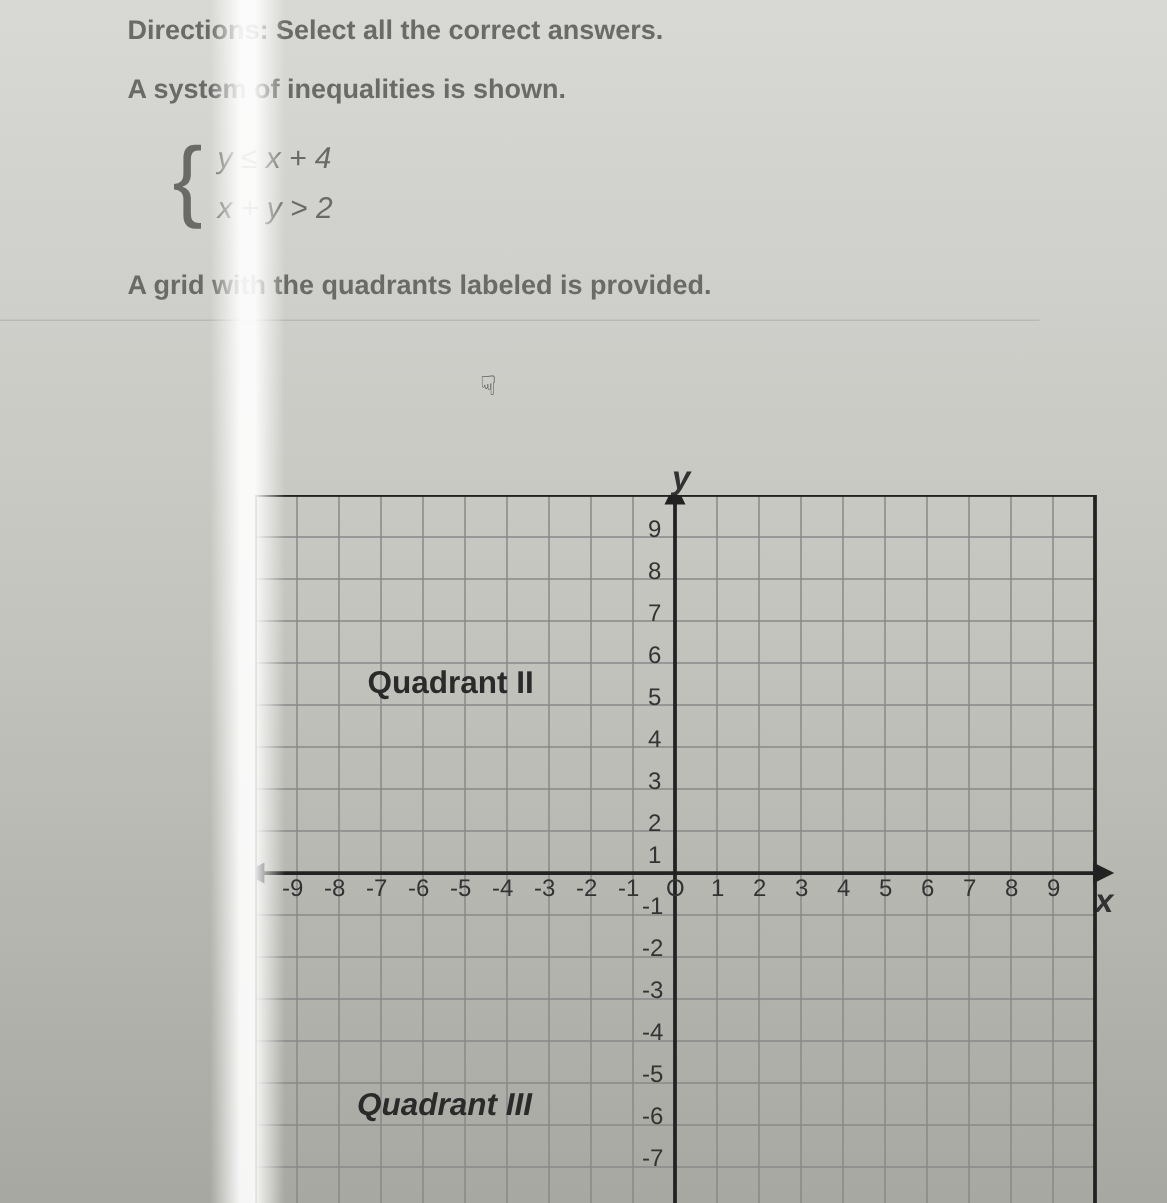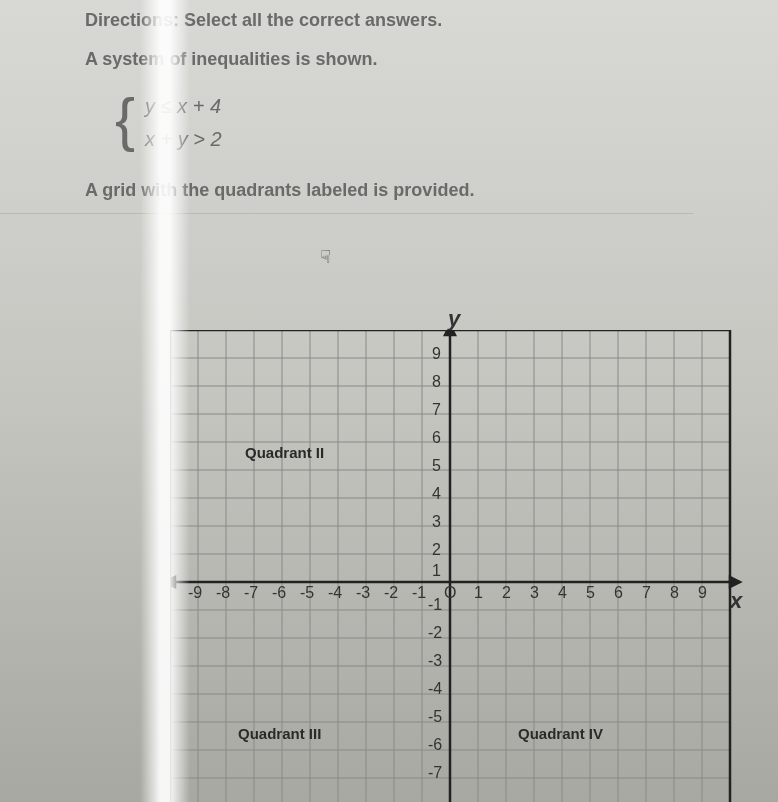--- a/index.html
+++ b/index.html
@@ -114,29 +114,29 @@
     font-weight: bold;
     color: #333;
   }
   .grid-svg {
     position: absolute;
     left: 0;
     top: 0;
   }
   .quad-label {
     position: absolute;
-    font-size: 15px;
+    font-size: 21px;
     font-weight: bold;
     color: #2a2a2a;
     background: transparent;
     white-space: nowrap;
   }
   .q1 { left: 350px; top: 114px; }
   .q2 { left: 75px; top: 114px; }
-  .q3 { left: 68px; top: 395px; }
+  .q3 { left: 68px; top: 395px; font-style: italic; }
   .q4 { left: 348px; top: 395px; }
   .tick-label {
     position: absolute;
     font-size: 16px;
     color: #333;
   }
 </style>
 </head>
 <body>
 
@@ -246,14 +246,13 @@
   <div class="tick-label" style="left:360px; top:254px;">3</div>
   <div class="tick-label" style="left:388px; top:254px;">4</div>
   <div class="tick-label" style="left:416px; top:254px;">5</div>
   <div class="tick-label" style="left:444px; top:254px;">6</div>
   <div class="tick-label" style="left:472px; top:254px;">7</div>
   <div class="tick-label" style="left:500px; top:254px;">8</div>
   <div class="tick-label" style="left:528px; top:254px;">9</div>
 
   <div class="quad-label q2">Quadrant II</div>
   <div class="quad-label q3">Quadrant III</div>
-  <div class="quad-label q4">Quadrant IV</div>
 </div>
 
 </body></html>

